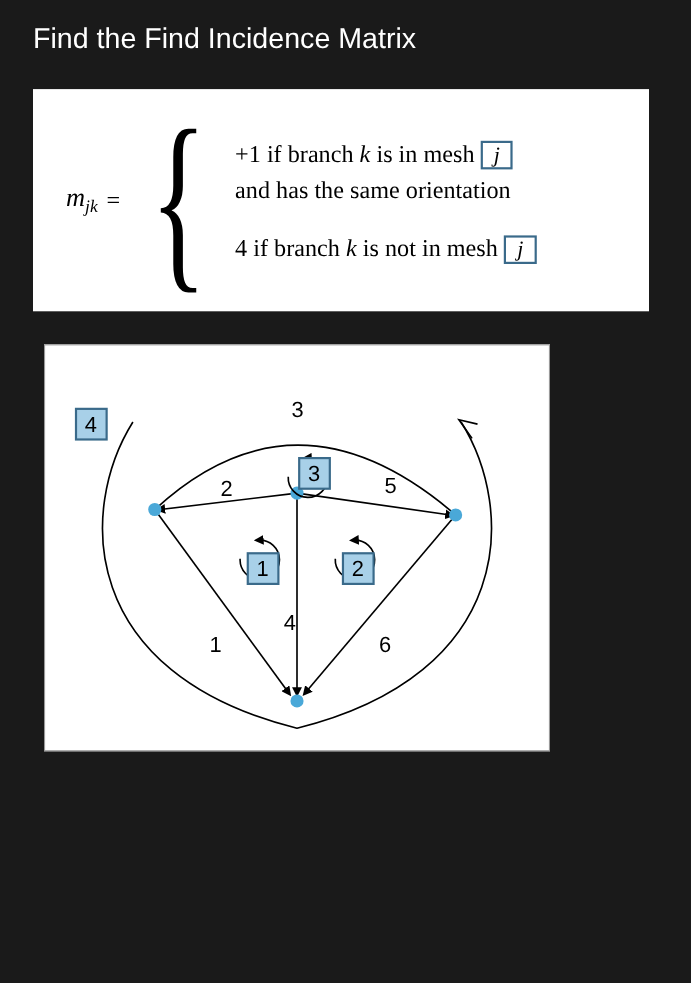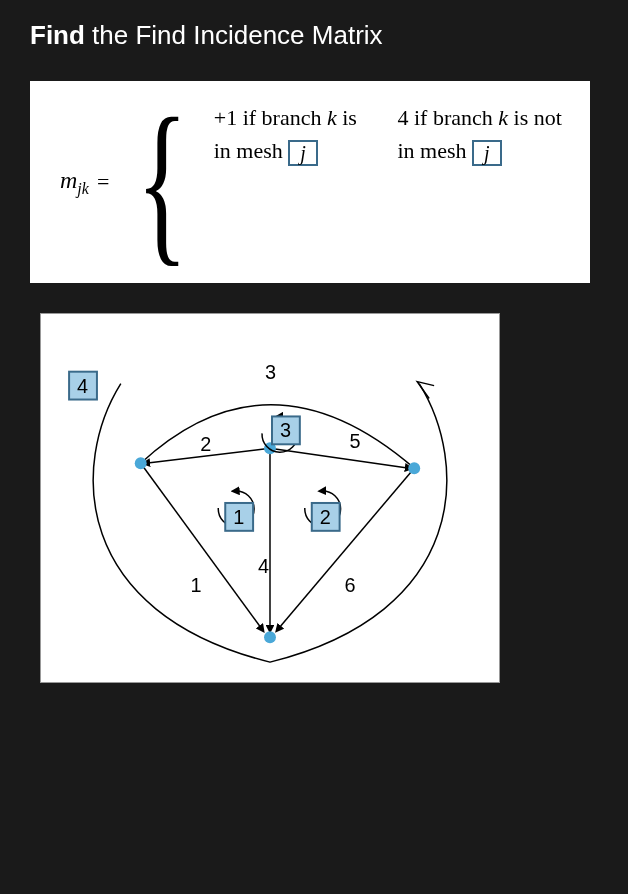--- a/index.html
+++ b/index.html
@@ -9,40 +9,40 @@
       height: 894px;
       font-family: Arial, sans-serif;
       padding: 20px 30px;
       color: #fff;
     }
     .title {
       font-size: 26px;
       margin-bottom: 30px;
       font-weight: normal;
     }
-    .title .bold { font-weight: bold; }
+    .title .bold { font-weight: normal; }
     .def-box {
       background: #fff;
       color: #000;
       padding: 20px 15px 20px 30px;
       margin-bottom: 30px;
       width: 560px;
     }
     .def-row { display: flex; align-items: center; }
     .mjk {
       font-family: 'Times New Roman', serif;
       font-style: italic;
       font-size: 24px;
       margin-right: 8px;
     }
     .mjk sub { font-style: italic; font-size: 16px; }
     .eq { font-family: 'Times New Roman', serif; font-size: 22px; margin-right: 10px; }
     .brace-wrap { display: flex; align-items: stretch; }
     .brace { font-size: 180px; font-family: 'Times New Roman', serif; line-height: 0.9; margin-right: 8px; align-self: center; font-weight: 100; transform: scaleX(0.6); }
-    .cases { display: flex; flex-direction: row; gap: 20px; justify-content: center; }
+    .cases { display: flex; flex-direction: column; gap: 20px; justify-content: center; }
     .case-line { font-family: 'Times New Roman', serif; font-size: 22px; line-height: 1.5; }
     .case-line .ital { font-style: italic; }
     .j-box {
       display: inline-block;
       border: 2px solid #3a6a8a;
       background: #fff;
       padding: 0 10px;
       font-style: italic;
       font-family: 'Times New Roman', serif;
       font-size: 20px;
@@ -79,20 +79,21 @@
 <div class="def-box">
   <div class="def-row">
     <span class="mjk"><span>m</span><sub>jk</sub></span>
     <span class="eq">=</span>
     <div class="brace-wrap">
       <span class="brace">{</span>
       <div class="cases">
         <div class="case-line">
           <span>+1 if branch </span><span class="ital">k</span><span> is in mesh </span>
           <span class="j-box">j</span><br>
+          <span>and has the same orientation</span>
         </div>
         <div class="case-line">
           <span>4 if branch </span><span class="ital">k</span><span> is not in mesh </span>
           <span class="j-box">j</span>
         </div>
       </div>
     </div>
   </div>
 </div>
 

